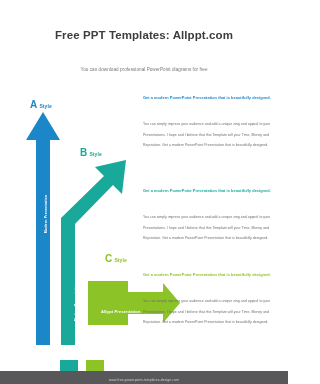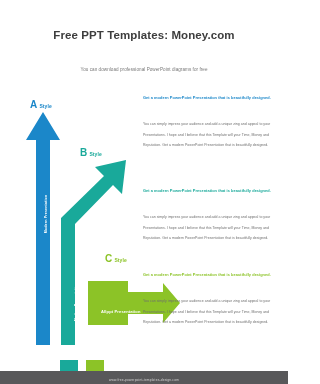--- a/index.html
+++ b/index.html
@@ -164,21 +164,21 @@
     color: #d2d2d2;
     letter-spacing: 0.2px;
   }
 </style>
 </head>
 <body>
 
 <div class="slide">
 
   <div class="header">
-    <h1 class="title">Free PPT Templates: Money.com</h1>
+    <h1 class="title">Free PPT Templates: Allppt.com</h1>
     <p class="subtitle">You can download professional PowerPoint diagrams for free</p>
   </div>
 
   <svg class="arrow-svg" viewBox="0 0 288 384" xmlns="http://www.w3.org/2000/svg">
 
     <polygon fill="#1B87C9" points="43,112 60,140 50,140 50,345 36,345 36,140 26,140"></polygon>
 
     <polygon fill="#19A99A" points="126,160 122,194 113,185 75,224 75,345 61,345 61,218 104,176 95,167"></polygon>
 
     <polygon fill="#8CC327" points="128,281 128,292 163,292 163,283 180,303 163,323 163,314 128,314 128,325 88,325 88,281"></polygon>

